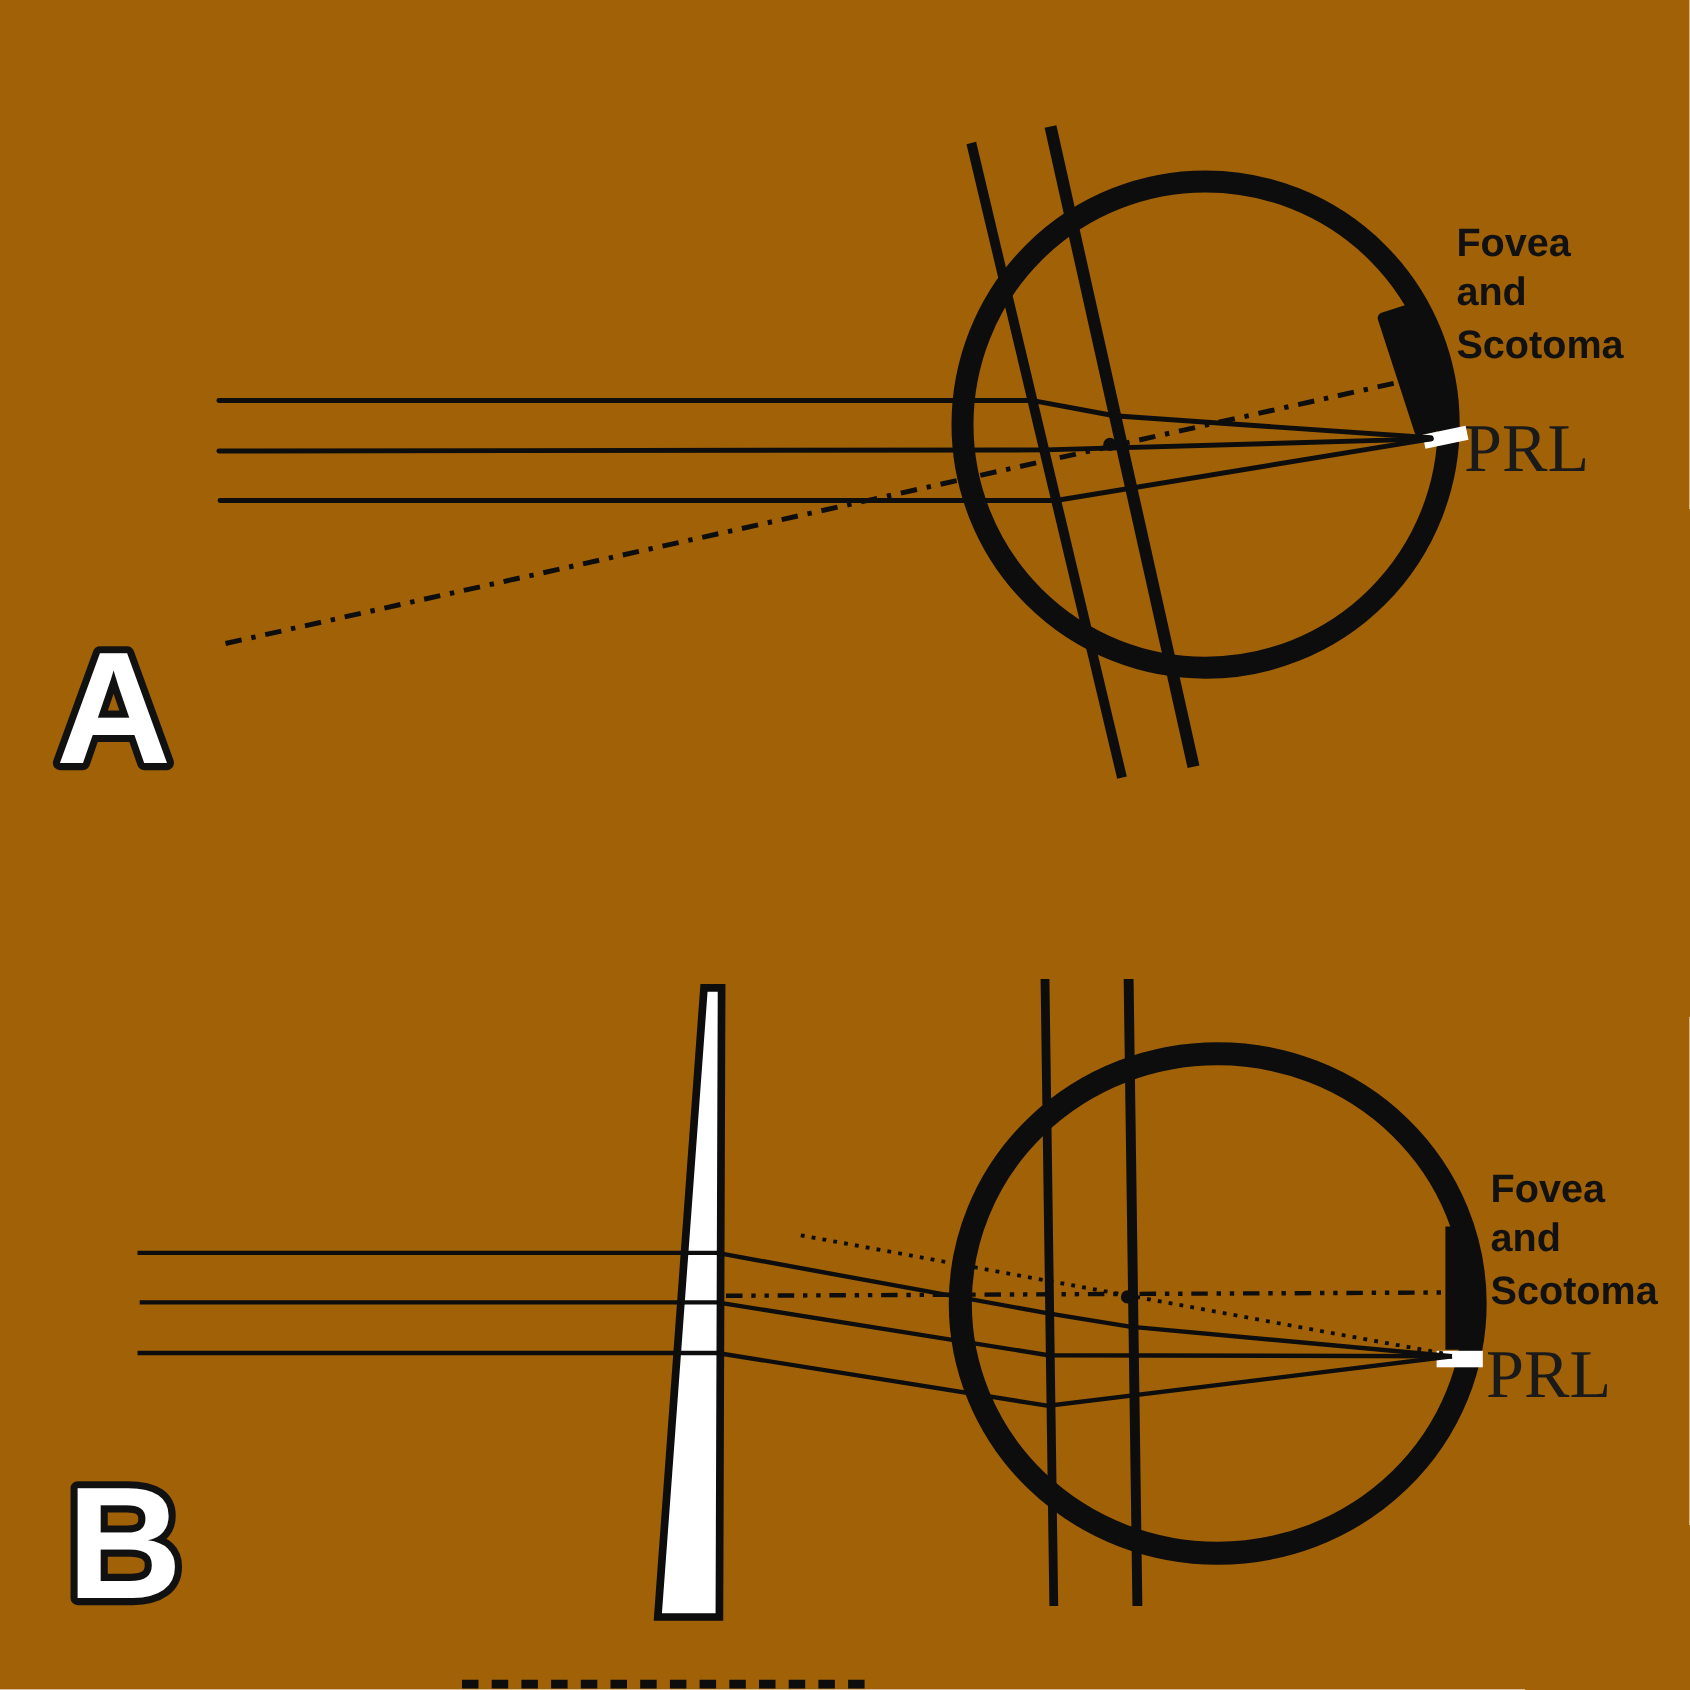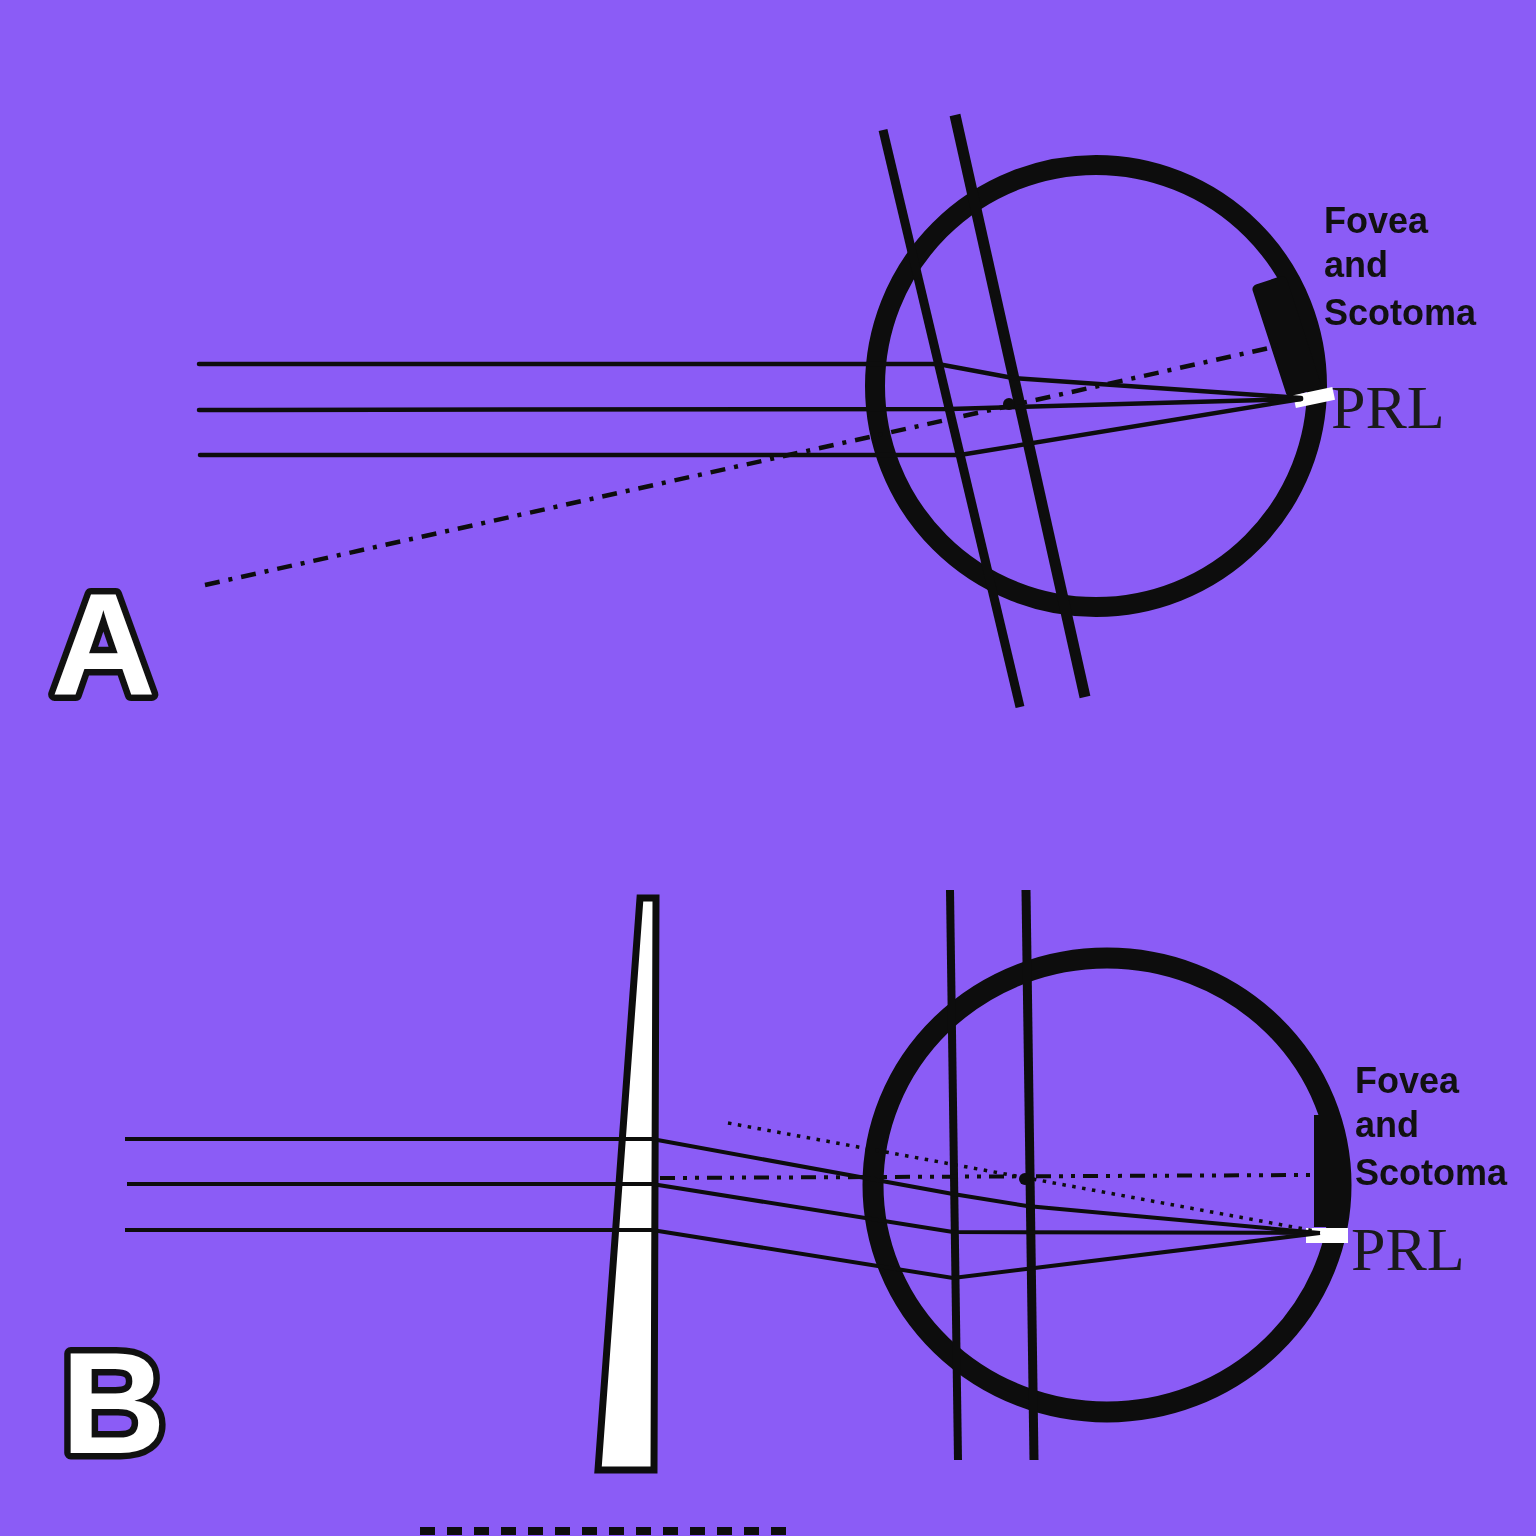--- a/index.html
+++ b/index.html
@@ -8,21 +8,21 @@
     background: #ffffff;
     width: 1536px;
     height: 1536px;
     overflow: hidden;
     font-family: "Liberation Sans", sans-serif;
   }
   .figure-wrap {
     width: 1536px;
     height: 1536px;
     position: relative;
-    background: #8b5cf6;
+    background: #a16207;
   }
   svg { display: block; }
   .ray      { fill: none; stroke: #0d0d0d; stroke-width: 4.5; stroke-linecap: round; }
   .rayB     { fill: none; stroke: #0d0d0d; stroke-width: 4;   stroke-linecap: butt; }
   .dashdot  { fill: none; stroke: #0d0d0d; stroke-width: 4.5; stroke-dasharray: 15 9 4 9; }
   .dashdot2 { fill: none; stroke: #0d0d0d; stroke-width: 4;   stroke-dasharray: 15 8 4 8 4 8; }
   .dotted   { fill: none; stroke: #0d0d0d; stroke-width: 3.5; stroke-dasharray: 3.5 6.5; }
   .lensline { stroke: #0d0d0d; stroke-linecap: butt; }
   .eyering  { fill: none; stroke: #0d0d0d; }
   .fovea-label   { font-family: "Liberation Sans", sans-serif; font-weight: bold; font-size: 36px; fill: #111; }

